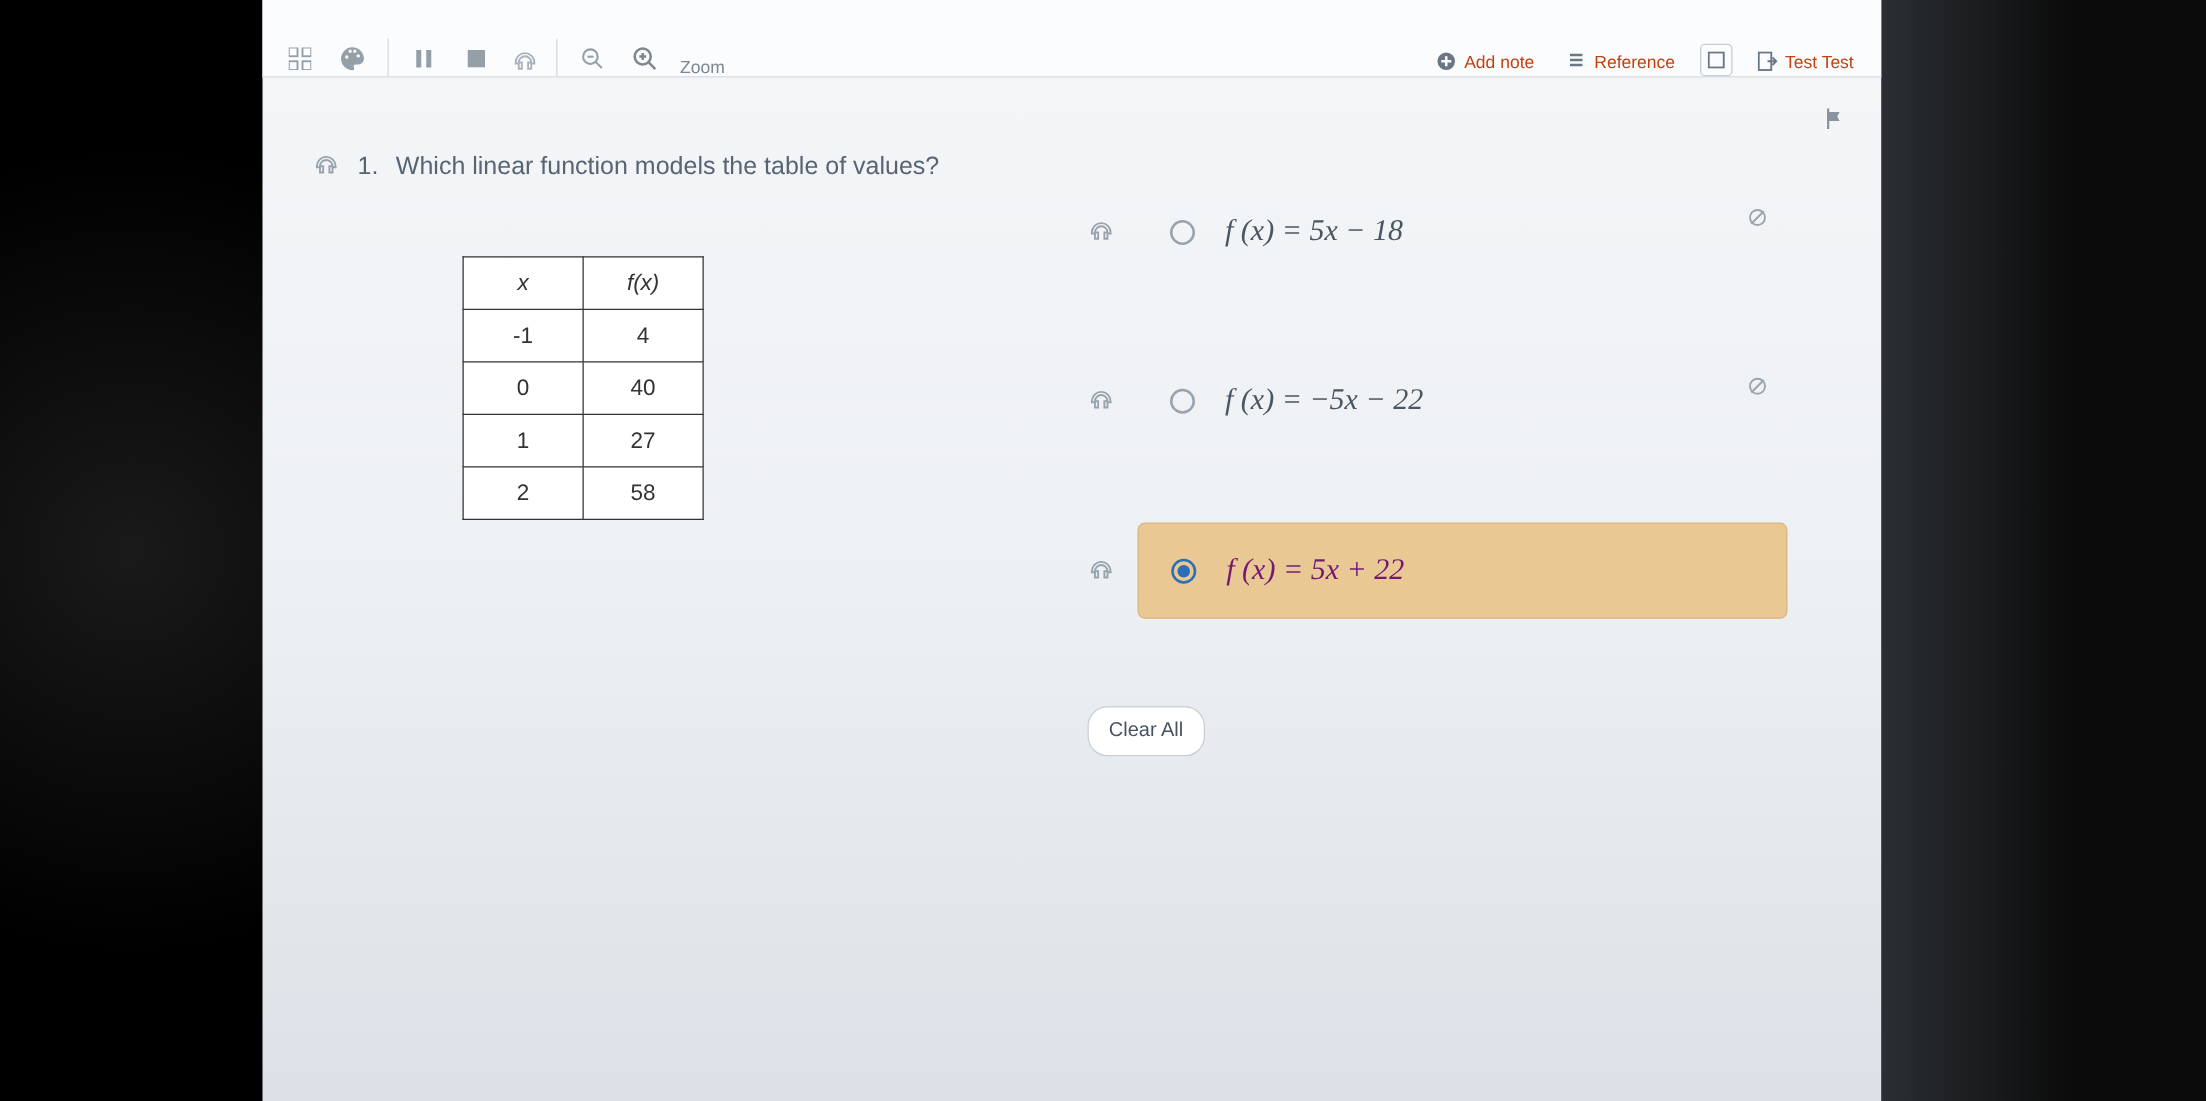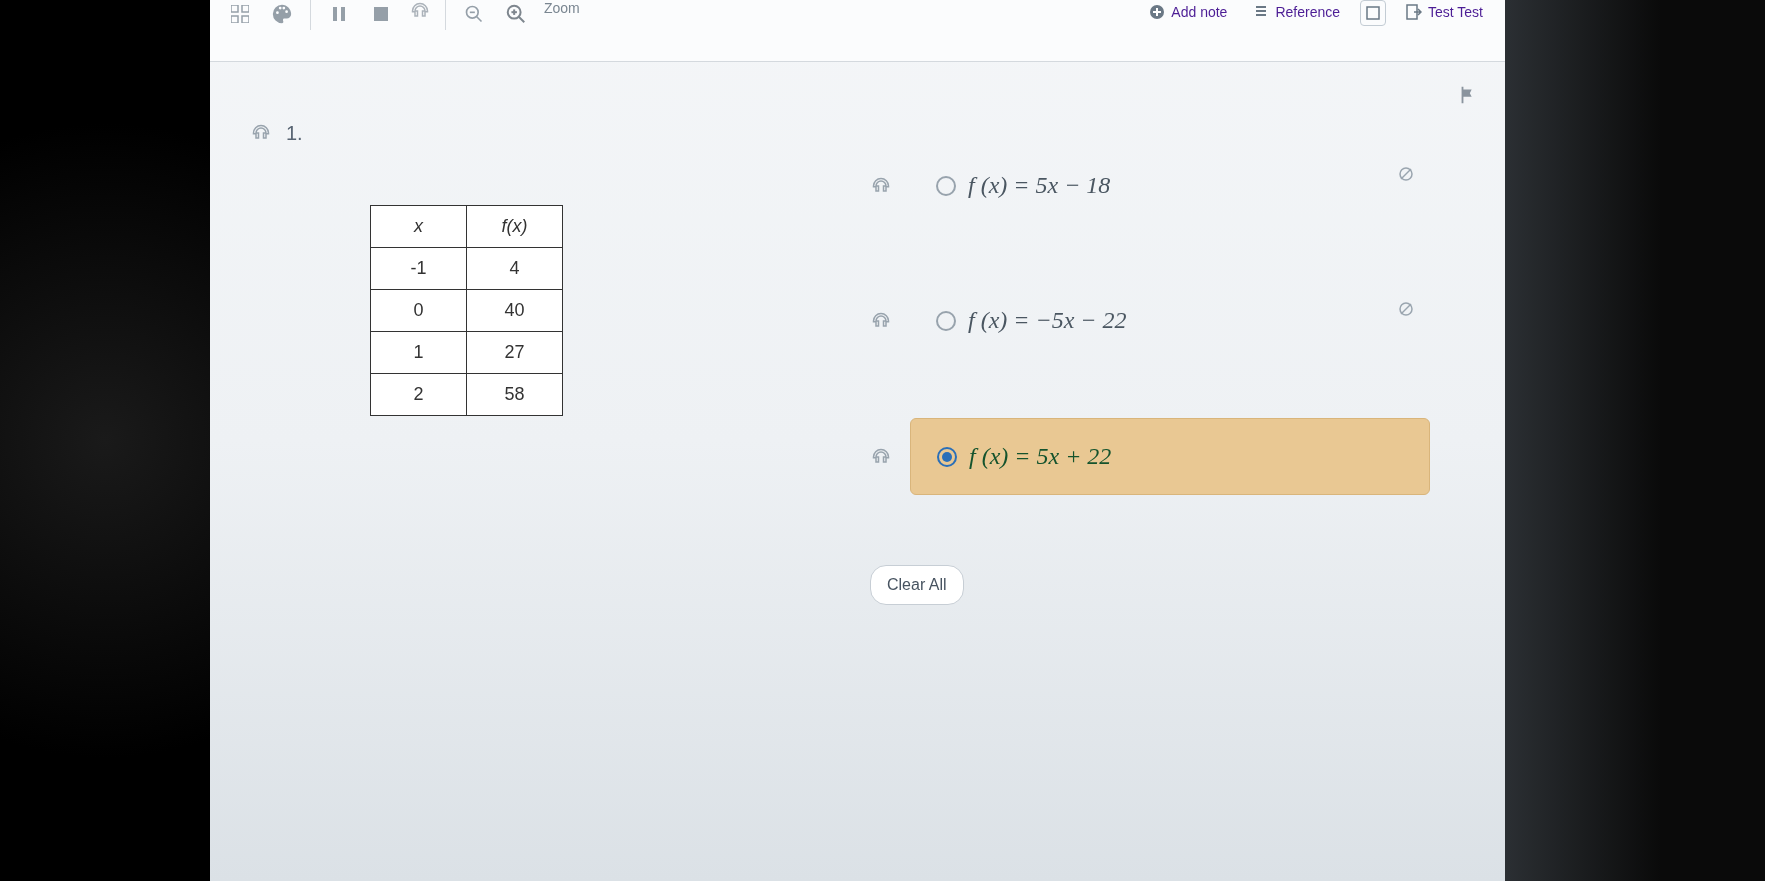--- a/index.html
+++ b/index.html
@@ -18,41 +18,41 @@
     bottom: 0;
     background: linear-gradient(180deg, #f4f6f8 0%, #eef1f4 50%, #dbe1e6 100%);
     display: flex;
     flex-direction: column;
   }
   .toolbar {
     height: 62px;
     background: #fbfcfd;
     border-bottom: 1px solid #d4d9de;
     display: flex;
-    align-items: flex-start;
+    align-items: flex-end;
     padding: 0 16px;
     gap: 14px;
     color: #6a7885;
     font-size: 15px;
   }
   .tb-icon {
     width: 28px; height: 28px;
     display: flex; align-items: center; justify-content: center;
     opacity: .7;
     cursor: pointer;
   }
   .tb-sep {
     width: 1px; height: 30px; background: #d4d9de;
   }
   .tb-spacer { flex: 1; }
   .tb-text { font-size: 14px; color: #7a8691; }
   .tb-btn {
     display: flex; align-items: center; gap: 6px;
     padding: 4px 6px; cursor: pointer;
-    color: #4c1d95; font-size: 14px;
+    color: #c2410c; font-size: 14px;
   }
   .tb-square {
     width: 26px; height: 26px;
     border: 1px solid #c3ccd4; border-radius: 4px;
     display:flex;align-items:center;justify-content:center;
     color:#6a7885; cursor:pointer;
   }
 
   .content {
     flex: 1;
@@ -113,21 +113,21 @@
   }
   .option-row {
     display:flex;
     align-items:center;
     gap: 18px;
   }
   .option-card {
     flex:1;
     display:flex;
     align-items:center;
-    gap: 12px;
+    gap: 24px;
     padding: 24px 26px;
     border-radius: 6px;
     position:relative;
     cursor:pointer;
     color:#4d5a66;
     font-size: 22px;
   }
   .option-card .radio {
     width:20px;height:20px;border:2px solid #98a3ad;border-radius:50%;
     display:flex;align-items:center;justify-content:center;
@@ -143,21 +143,21 @@
   }
   .option-card.selected .radio::after {
     content:""; width:10px;height:10px;background:#2a6fb8;border-radius:50%;
   }
   .option-formula {
     font-family: "Times New Roman", serif;
     font-style: italic;
     font-size: 24px;
     color:#4a5661;
   }
-  .option-card.selected .option-formula { color:#14532d;font-style:italic; }
+  .option-card.selected .option-formula { color:#701a75;font-style:italic; }
   .strike-icon {
     position:absolute; right:14px; top:14px;
     width:18px;height:18px;
     color:#9aa5af;
     cursor:pointer;
   }
 
   .clear-all {
     align-self:flex-start;
     margin-top: 10px;
@@ -269,20 +269,21 @@
     </div>
 
     <div class="question-col">
       <div class="q-header">
         <span class="tts-icon">
           <svg width="20" height="20" viewBox="0 0 24 24">
               <path fill="none" stroke="#98a3ad" stroke-width="1.8" d="M12 3a9 9 0 0 0-9 9v1h3v5h3v-6H6a6 6 0 0 1 12 0h-3v6h3v-5h3v-1a9 9 0 0 0-9-9z"></path>
             </svg>
         </span>
         <span class="q-num">1.</span>
+        <span class="q-text">Which linear function models the table of values?</span>
       </div>
 
       <table class="data-table">
         <thead>
           <tr>
             <th>x</th>
             <th>f(x)</th>
           </tr>
         </thead>
         <tbody>

